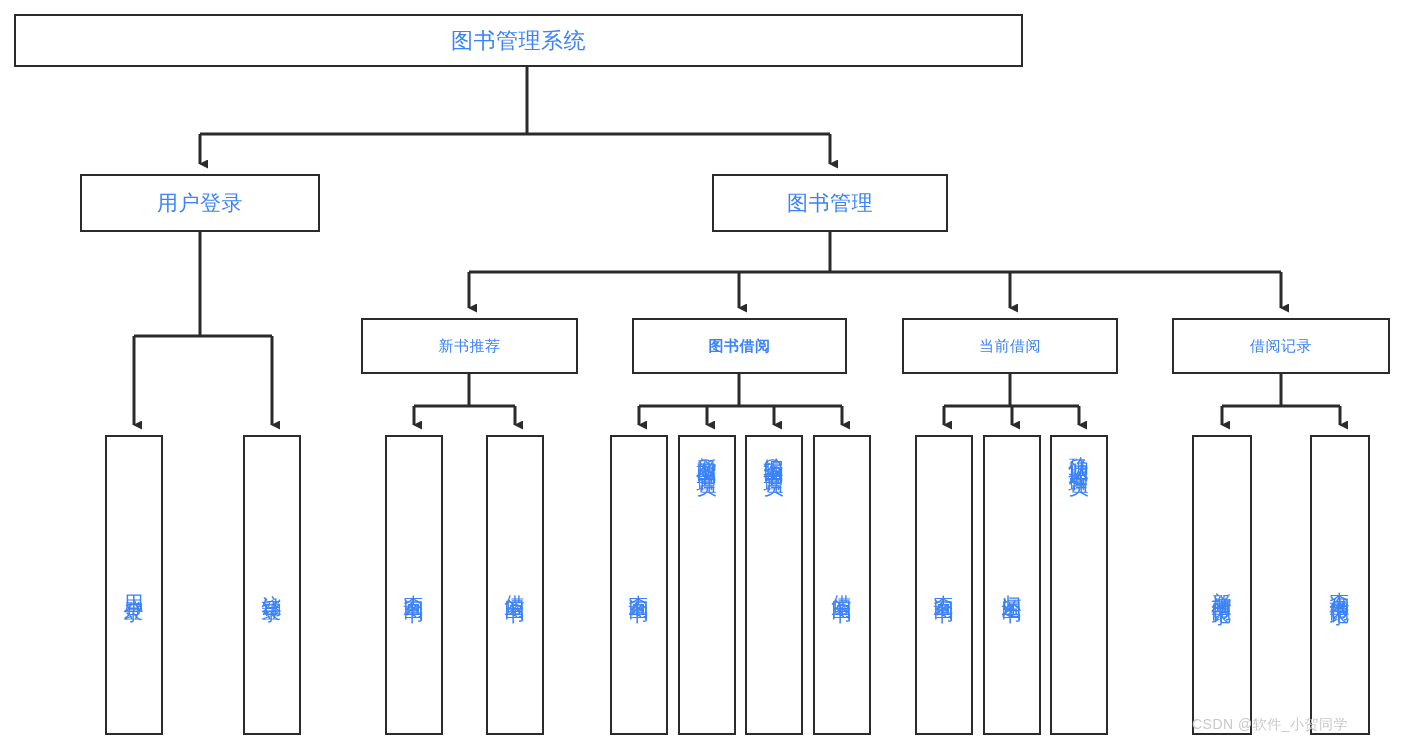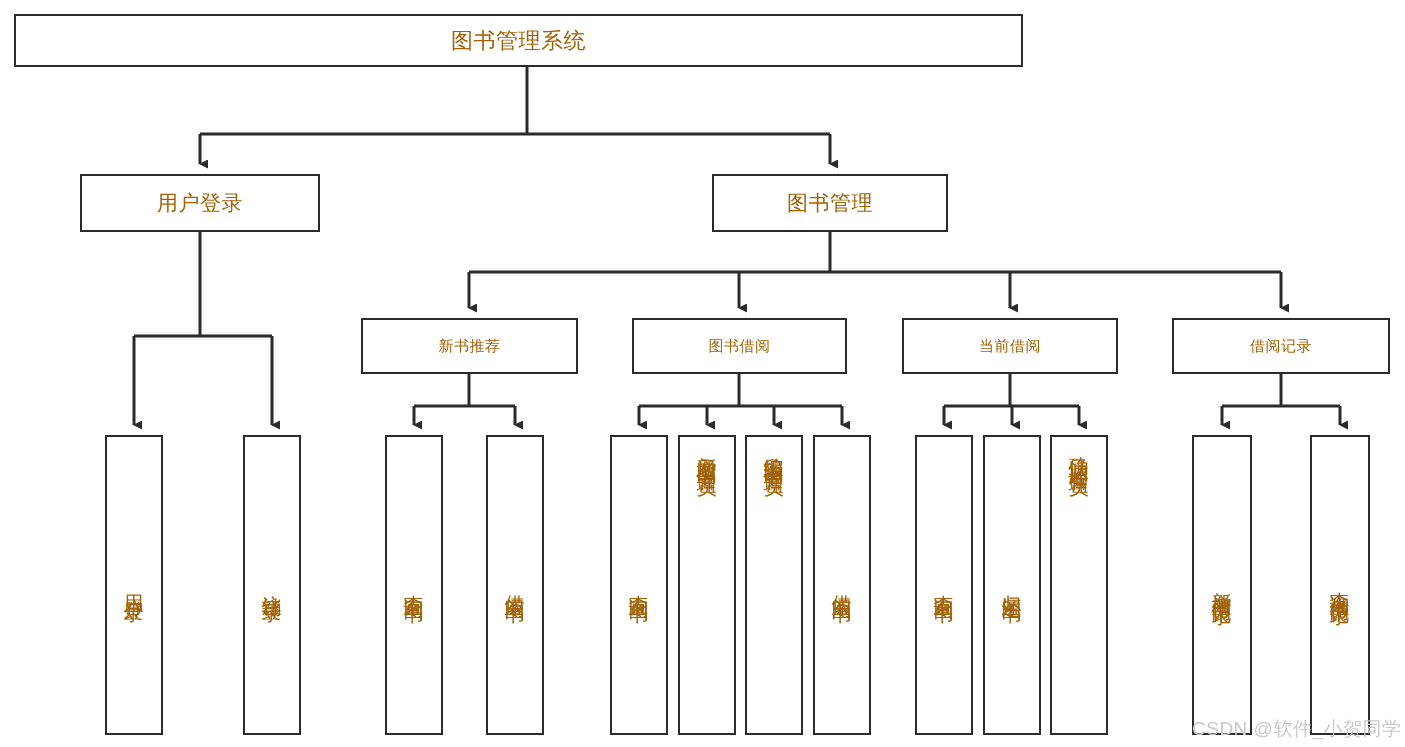--- a/index.html
+++ b/index.html
@@ -29,21 +29,21 @@
     position: absolute;
     box-sizing: border-box;
     background: #ffffff;
     border: 2px solid #2b2b2b;
     display: flex;
     align-items: center;
     justify-content: center;
     overflow: hidden;
   }
   .node .node-label {
-    color: #a16207;
+    color: #3b82f6;
     font-size: 21px;
     line-height: 1.18;
     letter-spacing: 0.5px;
     white-space: nowrap;
     text-align: center;
   }
   .node.root .node-label { font-size: 22px; }
   .node.level1 .node-label { font-size: 21px; }
   .node.level2 .node-label { font-size: 15px; }
   
@@ -60,21 +60,21 @@
     letter-spacing: 3px;
     white-space: nowrap;
   }
   .node.leaf.centered {
     align-items: center;
     padding-top: 0;
   }
   .watermark {
     position: absolute;
     color: #c9c9c9;
-    font-size: 19px;
+    font-size: 14px;
     white-space: nowrap;
     letter-spacing: 0.5px;
     pointer-events: none;
   }
 </style>
 </head>
 <body>
 
 <div id="diagram-root">
 
@@ -135,21 +135,21 @@
   <div class="node level1" id="node-l1-0" style="left: 80px; top: 174px; width: 240px; height: 58px;">
     <span class="node-label">用户登录</span>
   </div>
   <div class="node level1" id="node-l1-1" style="left: 712px; top: 174px; width: 236px; height: 58px; align-items: center;">
     <span class="node-label">图书管理</span>
   </div>
 
   <div class="node level2" id="node-l2-0" style="left: 361px; top: 318px; width: 217px; height: 56px;">
     <span class="node-label">新书推荐</span>
   </div>
-  <div class="node level2" id="node-l2-1" style="left: 632px; top: 318px; width: 215px; height: 56px;">
+  <div class="node level2" id="node-l2-1" style="left: 632px; top: 318px; width: 215px; height: 56px; font-weight: bold;">
     <span class="node-label">图书借阅</span>
   </div>
   <div class="node level2" id="node-l2-3" style="left: 1172px; top: 318px; width: 218px; height: 56px;">
     <span class="node-label">借阅记录</span>
   </div>
   <div class="node level2" id="node-l2-2" style="left: 902px; top: 318px; width: 216px; height: 56px;">
     <span class="node-label">当前借阅</span>
   </div>
 
   <div class="node leaf centered" id="node-leaf-0" style="left: 105px; top: 435px; width: 58px; height: 300px;">

